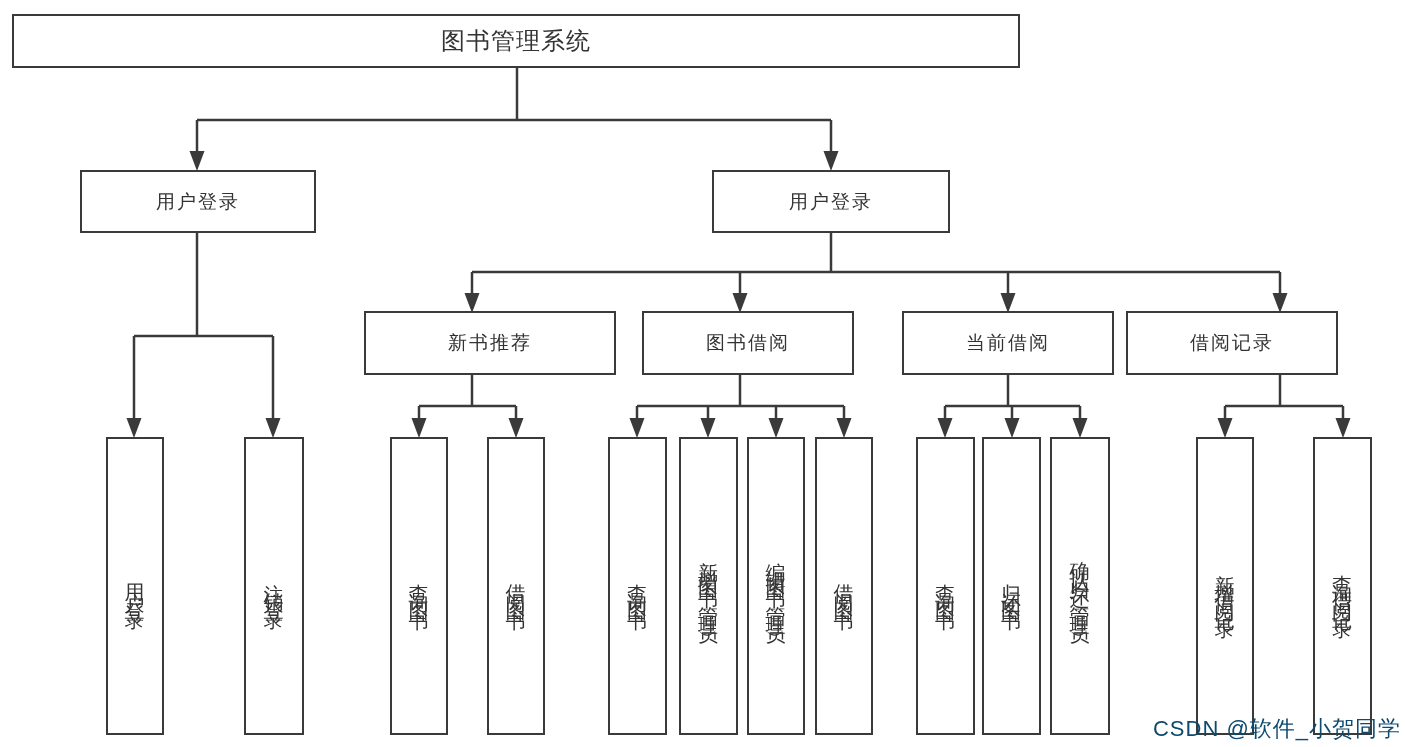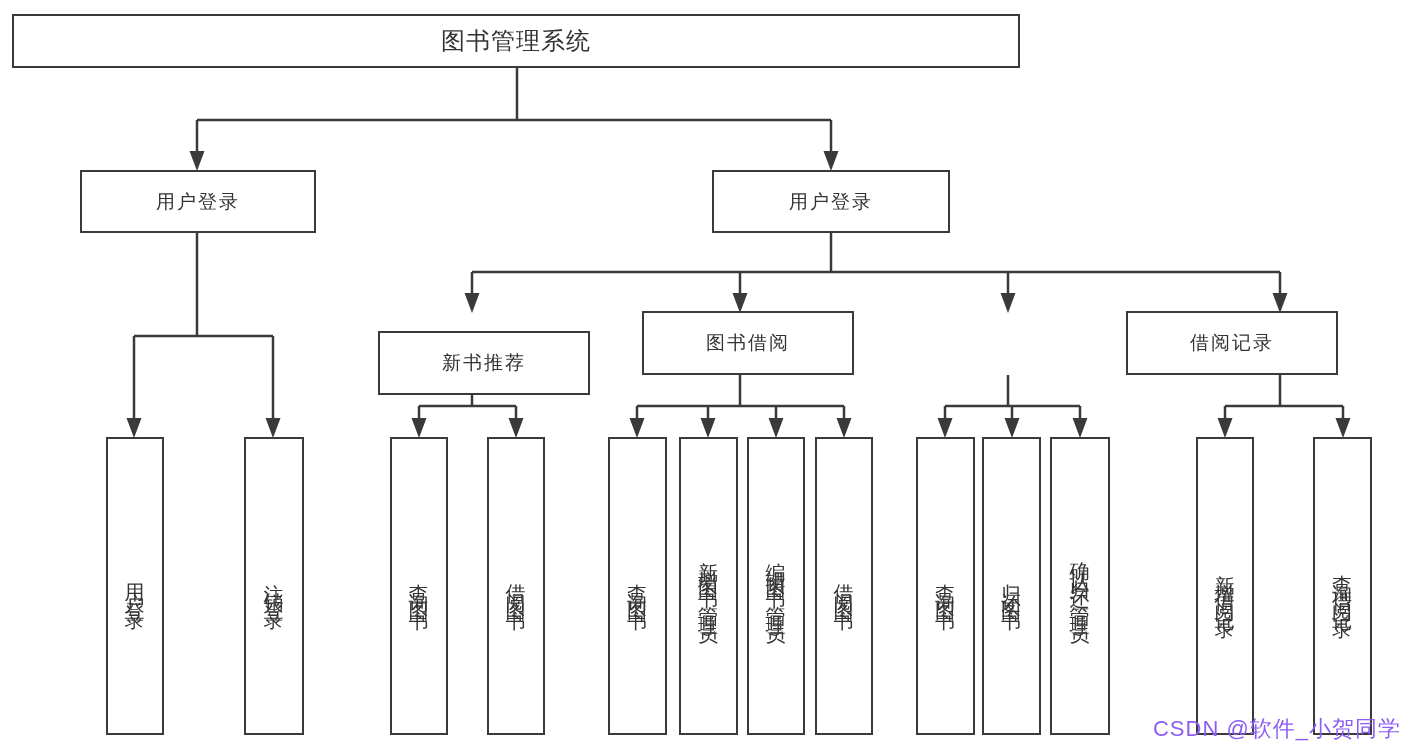--- a/index.html
+++ b/index.html
@@ -50,21 +50,21 @@
     letter-spacing: 9px;
     line-height: 1;
     white-space: nowrap;
     color: #333333;
   }
   .watermark {
     position: absolute;
     right: 4px;
     bottom: 3px;
     font-size: 22px;
-    color: #8b5cf6;
+    color: #0c4a6e;
     letter-spacing: 1px;
     white-space: nowrap;
   }
 </style>
 </head>
 <body>
 
 <div class="canvas">
 
   <svg class="connectors" viewBox="0 0 1405 747" xmlns="http://www.w3.org/2000/svg">
@@ -144,26 +144,29 @@
     <span>图书管理系统</span>
   </div>
 
   <div class="box lvl2" style="left:80px; top:170px; width:236px; height:63px;">
     <span>用户登录</span>
   </div>
   <div class="box lvl2" style="left:712px; top:170px; width:238px; height:63px;">
     <span>用户登录</span>
   </div>
 
-  <div class="box lvl3" style="left:378px; top:311px; width:212px; height:64px;margin-top:20px;">
+  <div class="box lvl3" style="left:364px; top:311px; width:252px; height:64px;">
     <span>新书推荐</span>
   </div>
   <div class="box lvl3" style="left:634px; top:311px; width:212px; height:64px;margin-left:8px;">
     <span>图书借阅</span>
   </div>
+  <div class="box lvl3" style="left:902px; top:311px; width:212px; height:64px;">
+    <span>当前借阅</span>
+  </div>
   <div class="box lvl3" style="left:1126px; top:311px; width:212px; height:64px;">
     <span>借阅记录</span>
   </div>
 
   <div class="box leaf" style="left:106px; top:437px; width:58px; height:298px;">
     <span class="vtext">用户登录</span>
   </div>
   <div class="box leaf" style="left:244px; top:437px; width:60px; height:298px;">
     <span class="vtext">注销登录</span>
   </div>

